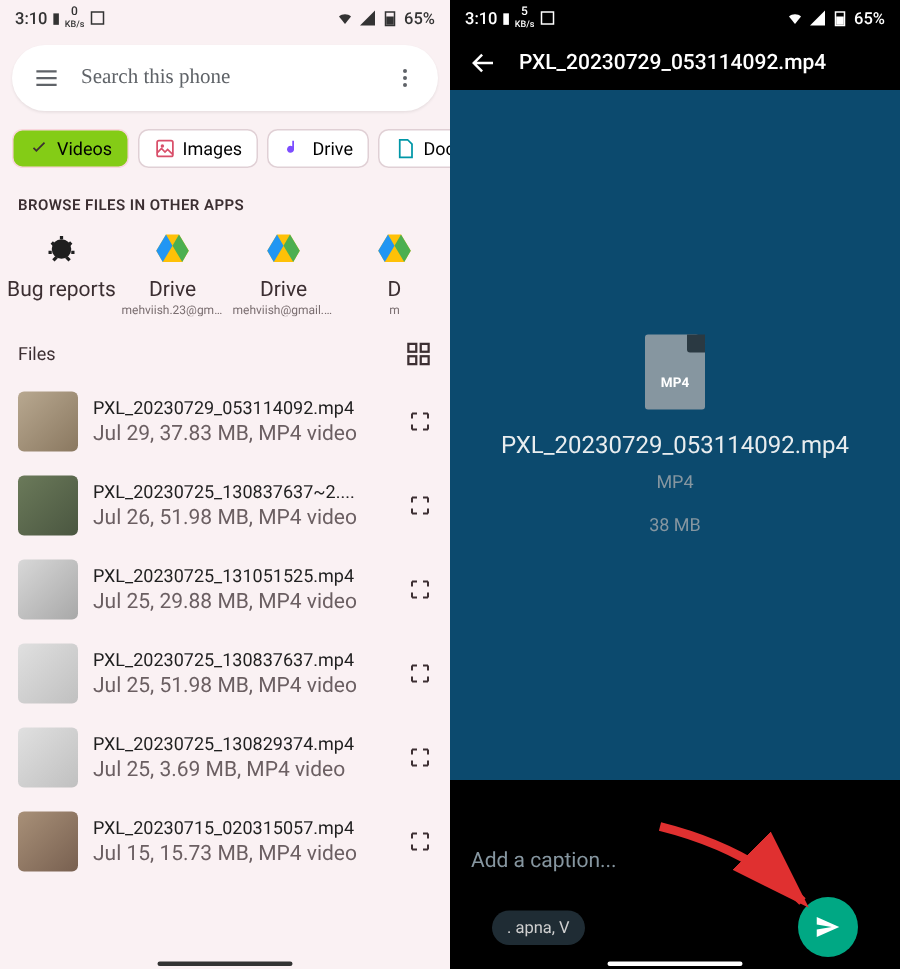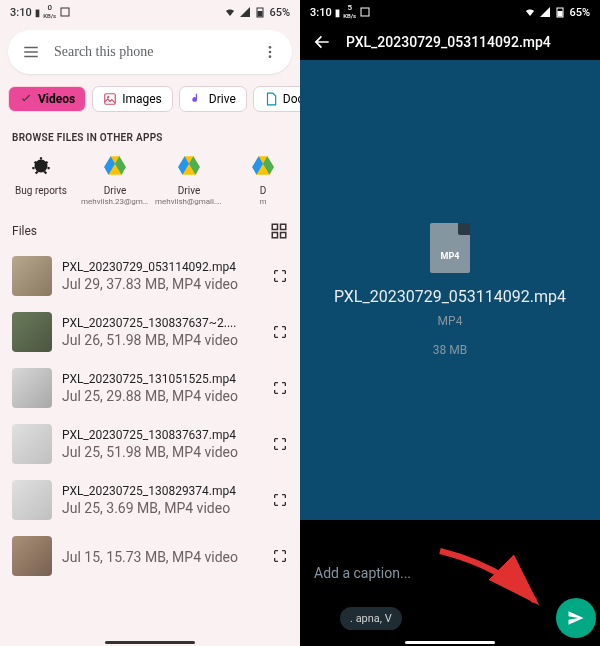--- a/index.html
+++ b/index.html
@@ -17,31 +17,31 @@
 
 
 .search-bar { margin: 6px 8px; height: 44px; background: #fff; border-radius: 22px; display: flex; align-items: center; padding: 0 14px; box-shadow: 0 1px 2px rgba(0,0,0,0.08); }
 .search-bar .hamburger { margin-right: 14px; }
 .search-bar .search-text { flex: 1; color: #5f6368; font-size: 14px; font-family: Liberation Serif, serif; }
 .search-bar .more-dots { color: #5f6368; }
 
 
 .chips { display: flex; gap: 6px; padding: 6px 8px; overflow: hidden; }
 .chip { display: flex; align-items: center; gap: 5px; padding: 5px 10px; border-radius: 7px; font-size: 12px; white-space: nowrap; background: #fff; border: 1px solid #e0d0d5; }
-.chip.active { background: #ec4899; border-color: #f9d6dc; font-weight: bold; }
+.chip.active { background: #84cc16; border-color: #f9d6dc; }
 .chip .chip-icon { width: 14px; height: 14px; display: flex; align-items: center; justify-content: center; font-size: 12px; }
 
 
 .section-label { font-size: 10px; font-weight: 600; color: #3c2f32; padding: 14px 12px 10px; letter-spacing: 0.3px; }
 
 
 .apps-row { display: flex; padding: 0 4px; overflow: hidden; }
 .app-item { width: 74px; display: flex; flex-direction: column; align-items: center; text-align: center; flex-shrink: 0; }
 .app-icon { width: 26px; height: 26px; margin-bottom: 6px; display: flex; align-items: center; justify-content: center; }
-.app-name { font-size: 10px; color: #3c2f32; line-height: 1.2; }
+.app-name { font-size: 14px; color: #3c2f32; line-height: 1.2; }
 .app-sub { font-size: 8px; color: #7a6e70; white-space: nowrap; overflow: hidden; text-overflow: ellipsis; max-width: 68px; }
 
 
 .files-header { display: flex; justify-content: space-between; align-items: center; padding: 16px 12px 8px; }
 .files-header .title { font-size: 12px; color: #3c2f32; }
 .files-header .grid-icon { width: 18px; height: 18px; }
 
 
 .file-row { display: flex; align-items: center; padding: 8px 12px; gap: 10px; }
 .file-thumb { width: 40px; height: 40px; border-radius: 4px; background: linear-gradient(135deg,#b8a890,#8a7860); flex-shrink: 0; }
@@ -60,21 +60,21 @@
 .right-pane .preview-area { display: flex; flex-direction: column; align-items: center; justify-content: center; height: 460px; background: #0c4a6e; margin: 0; color: #d0d0d0; }
 .mp4-icon { width: 40px; height: 50px; background: #8696a0; border-radius: 2px 6px 2px 2px; display: flex; align-items: flex-end; justify-content: center; position: relative; margin-bottom: 14px; }
 .mp4-icon::before { content: ""; position: absolute; top: 0; right: 0; width: 12px; height: 12px; background: #2a3942; border-bottom-left-radius: 2px; }
 .mp4-icon span { font-size: 9px; font-weight: 700; color: #fff; margin-bottom: 12px; }
 .preview-filename { font-size: 16px; color: #e9edef; text-align: center; padding: 0 16px; line-height: 1.3; }
 .preview-type { font-size: 12px; color: #8696a0; margin-top: 6px; }
 .preview-size { font-size: 12px; color: #8696a0; margin-top: 15px; }
 
 .caption-bar { position: absolute; bottom: 54px; left: 0; right: 0; padding: 10px 14px; }
 .caption-input { color: #8696a0; font-size: 14px; }
-.bottom-row { position: absolute; bottom: 8px; left: 0; right: 0; display: flex; align-items: center; justify-content: space-between; padding: 0 4px; margin-left: 36px; }
+.bottom-row { position: absolute; bottom: 8px; left: 0; right: 0; display: flex; align-items: center; justify-content: space-between; padding: 0 28px; }
 .recipient-chip { background: #1f2c34; color: #d0d0d0; font-size: 11px; padding: 5px 10px; border-radius: 14px; }
 .send-btn { width: 40px; height: 40px; border-radius: 50%; background: #00a884; display: flex; align-items: center; justify-content: center; }
 .send-btn svg { fill: #fff; width: 20px; height: 20px; }
 .nav-indicator { position: absolute; bottom: 2px; left: 50%; transform: translateX(-50%); width: 90px; height: 3px; border-radius: 2px; }
 .left-pane .nav-indicator { background: #333; }
 .right-pane .nav-indicator { background: #fff; }
 
 
 .red-arrow { position: absolute; bottom: 30px; right: 50px; pointer-events: none; }
 
@@ -279,20 +279,21 @@
         </div>
         <div class="file-expand">
           <svg viewBox="0 0 24 24" width="16" height="16">
             <path d="M4 4h5M4 4v5M20 4h-5M20 4v5M4 20h5M4 20v-5M20 20h-5M20 20v-5" stroke="#3c2f32" stroke-width="2" fill="none"></path>
           </svg>
         </div>
       </div>
       <div class="file-row">
         <div class="file-thumb t4"></div>
         <div class="file-info">
+          <div class="file-name">PXL_20230715_020315057.mp4</div>
           <div class="file-meta">Jul 15, 15.73 MB, MP4 video</div>
         </div>
         <div class="file-expand">
           <svg viewBox="0 0 24 24" width="16" height="16">
             <path d="M4 4h5M4 4v5M20 4h-5M20 4v5M4 20h5M4 20v-5M20 20h-5M20 20v-5" stroke="#3c2f32" stroke-width="2" fill="none"></path>
           </svg>
         </div>
       </div>
     </div>
 

